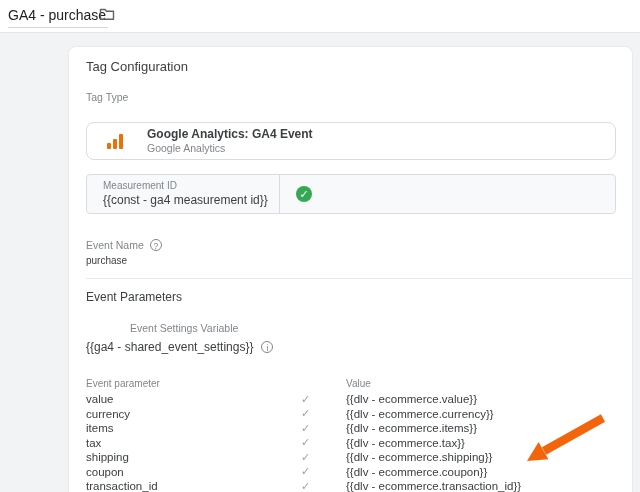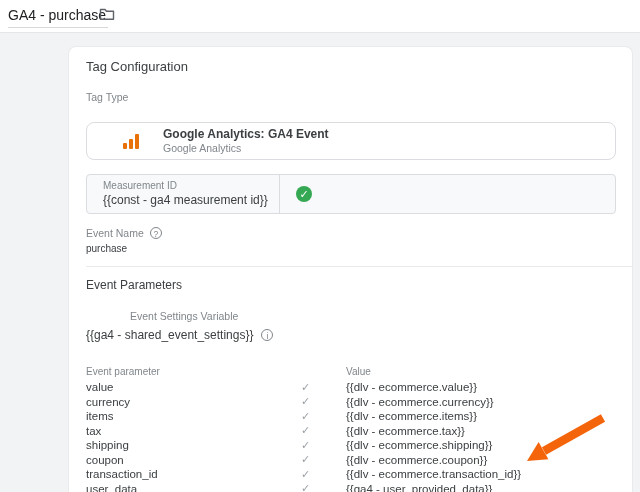--- a/index.html
+++ b/index.html
@@ -24,21 +24,21 @@
     position:absolute;left:68px;top:13px;width:565px;bottom:-2px;
     background:#ffffff;border:1px solid #e8eaed;border-bottom:none;
     border-radius:8px 8px 0 0;box-sizing:border-box;
     padding:12px 16px 0 17px;
   }
   .section-heading{font-size:13px;color:#3c4043;font-weight:500;margin:0;}
   .micro-label{font-size:10.5px;color:#80868b;margin:0;}
   
   .tagtype-box{
     margin-top:19px;height:36px;border:1px solid #dadce0;border-radius:8px;
-    display:flex;align-items:center;padding-left:36px;background:#fff;
+    display:flex;align-items:center;padding-left:20px;background:#fff;
   }
   .ga-icon{display:flex;align-items:flex-end;gap:2px;height:16px;width:18px;}
   .ga-icon .b1{width:4px;height:6px;background:#E8710A;border-radius:1px;}
   .ga-icon .b2{width:4px;height:10px;background:#E8710A;border-radius:1px;}
   .ga-icon .b3{width:4px;height:15px;background:#E8710A;border-radius:1px;}
   .tagtype-text{margin-left:22px;line-height:1.25;}
   .tagtype-name{font-size:12px;font-weight:bold;color:#3c4043;}
   .tagtype-vendor{font-size:10.5px;color:#80868b;}
   
   .mid-box{
@@ -49,21 +49,21 @@
   .mid-label{font-size:10px;color:#80868b;}
   .mid-value{font-size:12px;color:#3c4043;margin-top:2px;}
   .mid-divider{width:1px;background:#dadce0;margin:0;}
   .mid-right{display:flex;align-items:center;padding-left:16px;}
   .check-circle{
     width:16px;height:16px;border-radius:50%;background:#34A853;color:#fff;
     font-size:11px;line-height:16px;text-align:center;flex:0 0 auto;
   }
   .gtag-status{margin-left:10px;font-size:11.5px;font-weight:bold;color:#3c4043;}
   
-  .event-name-block{margin-top:13px;}
+  .event-name-block{margin-top:25px;}
   .label-row{display:flex;align-items:center;gap:6px;}
   .circle-icon{
     width:12px;height:12px;border-radius:50%;border:1px solid #80868b;color:#80868b;
     font-size:8.5px;line-height:12px;text-align:center;display:inline-block;box-sizing:border-box;
     background:none;padding:0;cursor:pointer;
   }
   .event-name-value{font-size:10px;color:#3c4043;margin-top:4px;}
   .hr{border:none;border-top:1px solid #e8eaed;margin:12px -16px 0 0;}
   .ep-heading{margin-top:11px;}
   .esv-label{margin-top:18px;padding-left:44px;}

